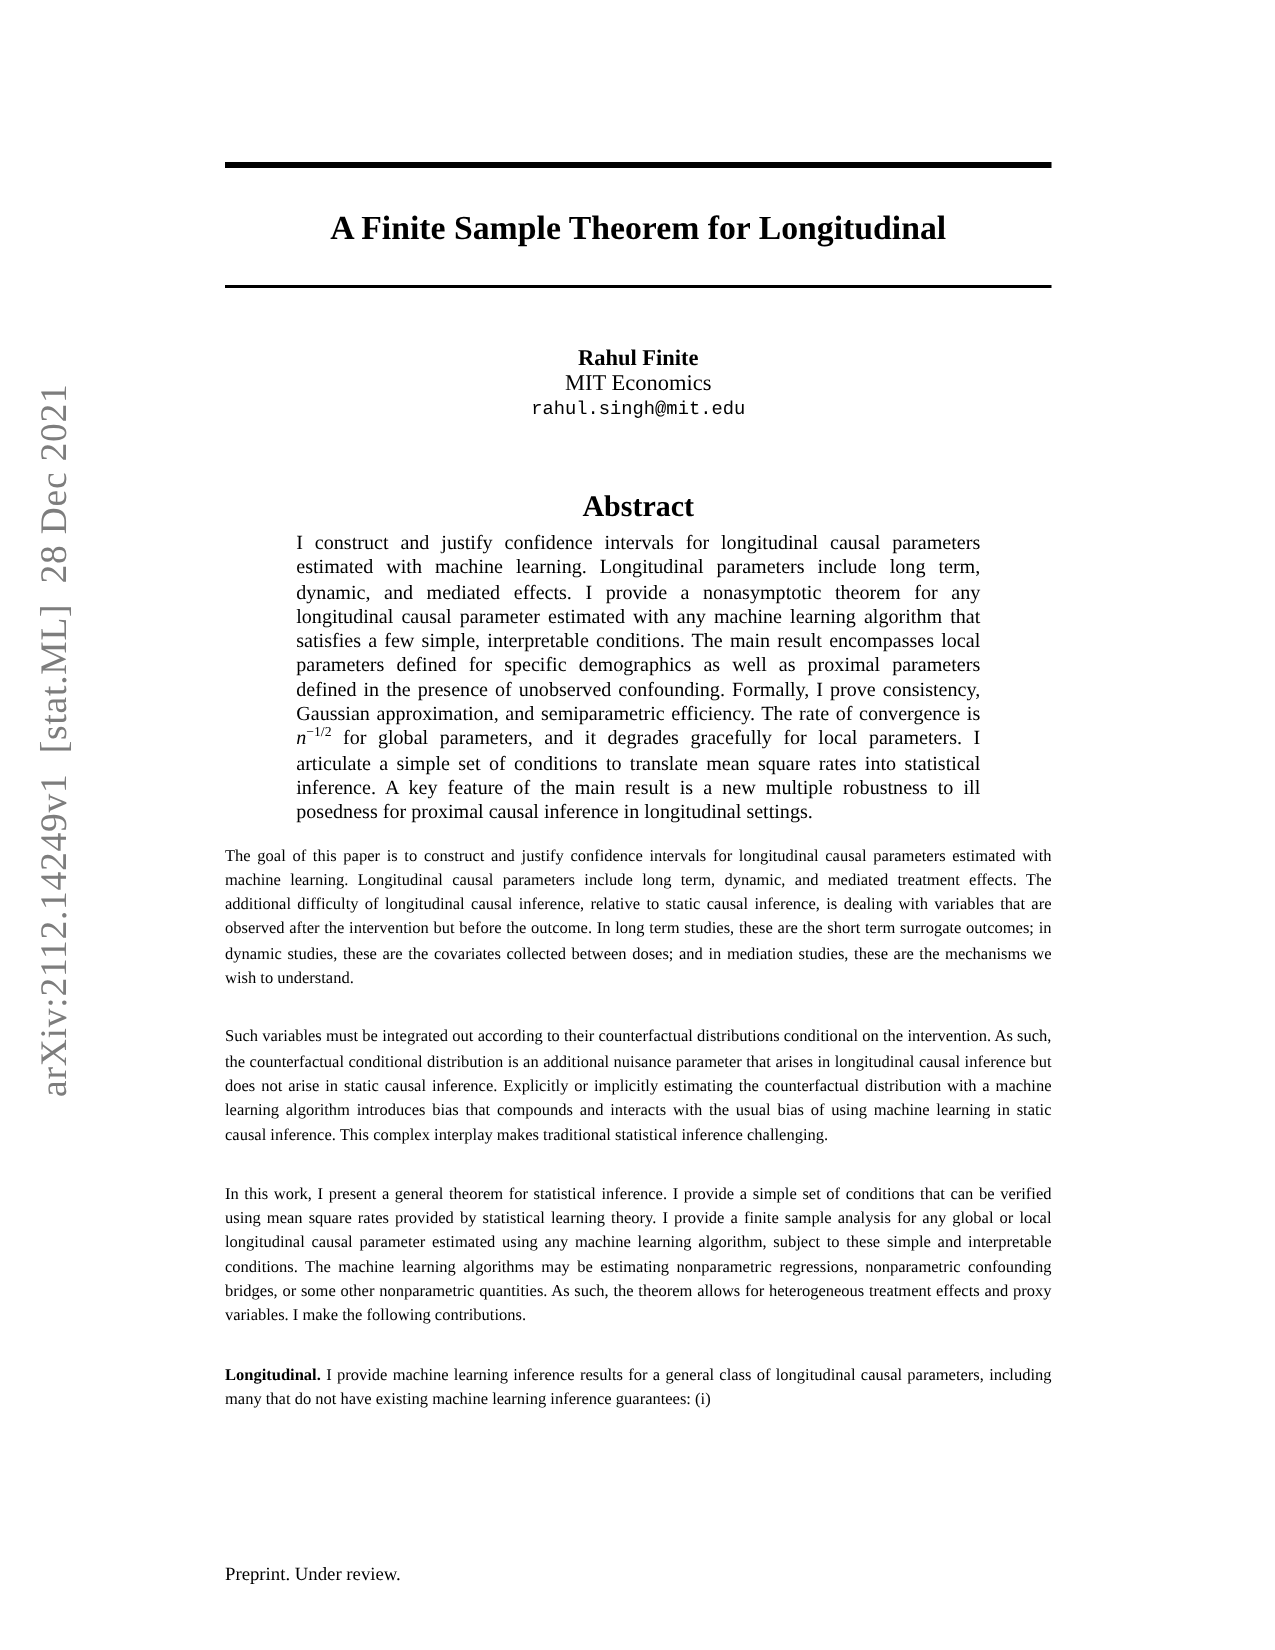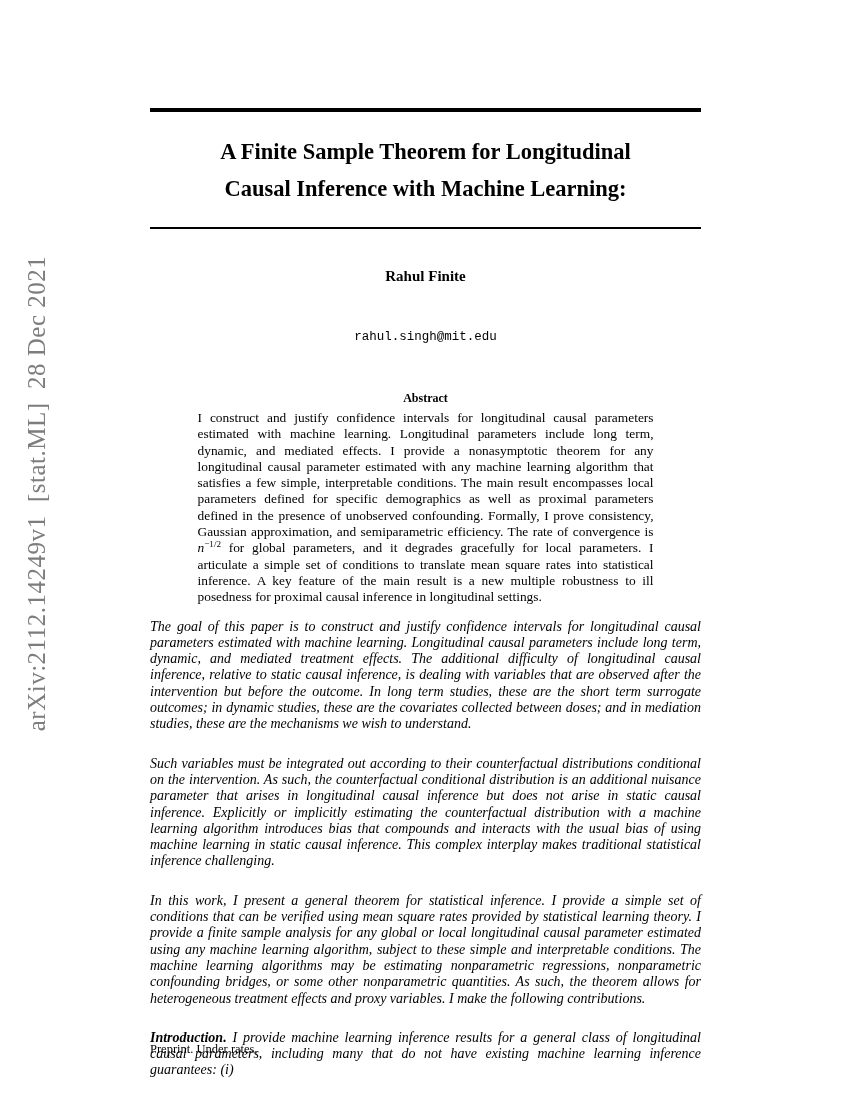--- a/index.html
+++ b/index.html
@@ -62,49 +62,47 @@
     line-height: 18px;
   }
   .author-affil {
     font-size: 15px;
     line-height: 17px;
   }
   .author-email {
     font-family: "Liberation Mono", "DejaVu Sans Mono", monospace;
     font-size: 12.5px;
     line-height: 17px;
-    margin-top: 44px;
   }
   .abstract-head {
     margin-top: 45px;
     text-align: center;
     font-weight: bold;
-    font-size: 12px;
+    font-size: 20px;
   }
   .abstract-body {
     margin: 4px auto 0 auto;
     width: 456px;
     text-align: justify;
     font-size: 13.4px;
     line-height: 16.3px;
   }
   .abstract-body sup { font-size: 68%; line-height: 0; }
   .abstract-body i { font-style: italic; }
   .section-head {
     margin-top: 31px;
     font-weight: bold;
     font-size: 17px;
   }
   .section-head .sec-num { margin-right: 19px; }
   p.body {
     margin: 23px 0 0 0;
     text-align: justify;
-    font-size: 14px;
+    font-size: 11px;
     line-height: 16.3px;
-    font-style: italic;
   }
   p.body:first-of-type { margin-top: 13px; }
   p.body b { font-weight: bold; }
   .footer {
     position: absolute;
     left: 150px;
     top: 1042px;
     font-size: 12.5px;
   }
 </style>
@@ -116,44 +114,44 @@
   <div class="watermark">
     <span>arXiv:2112.14249v1  [stat.ML]  28 Dec 2021</span>
   </div>
 
   <div class="main">
 
     <div class="rule-top"></div>
 
     <h1 class="title" style="margin-bottom:0;">
       <span>A Finite Sample Theorem for Longitudinal</span>
-      <span>Causal Inference with Machine Learning:</span>
     </h1>
 
     <div class="rule-bottom"></div>
 
     <div class="author-block">
       <div class="author-name">Rahul Finite</div>
+      <div class="author-affil">MIT Economics</div>
       <div class="author-email">rahul.singh@mit.edu</div>
     </div>
 
     <div class="abstract-head">Abstract</div>
 
     <div class="abstract-body">
       <span>I construct and justify confidence intervals for longitudinal causal parameters estimated with machine learning. Longitudinal parameters include long term, dynamic, and mediated effects. I provide a nonasymptotic theorem for any longitudinal causal parameter estimated with any machine learning algorithm that satisfies a few simple, interpretable conditions. The main result encompasses local parameters defined for specific demographics as well as proximal parameters defined in the presence of unobserved confounding. Formally, I prove consistency, Gaussian approximation, and semiparametric efficiency. The rate of convergence is </span><i>n</i><sup>−1/2</sup><span> for global parameters, and it degrades gracefully for local parameters. I articulate a simple set of conditions to translate mean square rates into statistical inference. A key feature of the main result is a new multiple robustness to ill posedness for proximal causal inference in longitudinal settings.</span>
     </div>
 
 
     <p class="body">The goal of this paper is to construct and justify confidence intervals for longitudinal causal parameters estimated with machine learning. Longitudinal causal parameters include long term, dynamic, and mediated treatment effects. The additional difficulty of longitudinal causal inference, relative to static causal inference, is dealing with variables that are observed after the intervention but before the outcome. In long term studies, these are the short term surrogate outcomes; in dynamic studies, these are the covariates collected between doses; and in mediation studies, these are the mechanisms we wish to understand.</p>
 
     <p class="body">Such variables must be integrated out according to their counterfactual distributions conditional on the intervention. As such, the counterfactual conditional distribution is an additional nuisance parameter that arises in longitudinal causal inference but does not arise in static causal inference. Explicitly or implicitly estimating the counterfactual distribution with a machine learning algorithm introduces bias that compounds and interacts with the usual bias of using machine learning in static causal inference. This complex interplay makes traditional statistical inference challenging.</p>
 
     <p class="body">In this work, I present a general theorem for statistical inference. I provide a simple set of conditions that can be verified using mean square rates provided by statistical learning theory. I provide a finite sample analysis for any global or local longitudinal causal parameter estimated using any machine learning algorithm, subject to these simple and interpretable conditions. The machine learning algorithms may be estimating nonparametric regressions, nonparametric confounding bridges, or some other nonparametric quantities. As such, the theorem allows for heterogeneous treatment effects and proxy variables. I make the following contributions.</p>
 
     <p class="body">
-      <b>Introduction.</b> <span>I provide machine learning inference results for a general class of longitudinal causal parameters, including many that do not have existing machine learning inference guarantees: (i)</span>
+      <b>Longitudinal.</b> <span>I provide machine learning inference results for a general class of longitudinal causal parameters, including many that do not have existing machine learning inference guarantees: (i)</span>
     </p>
 
   </div>
 
-  <div class="footer">Preprint. Under rates.</div>
+  <div class="footer">Preprint. Under review.</div>
 
 </div>
 
 </body></html>

